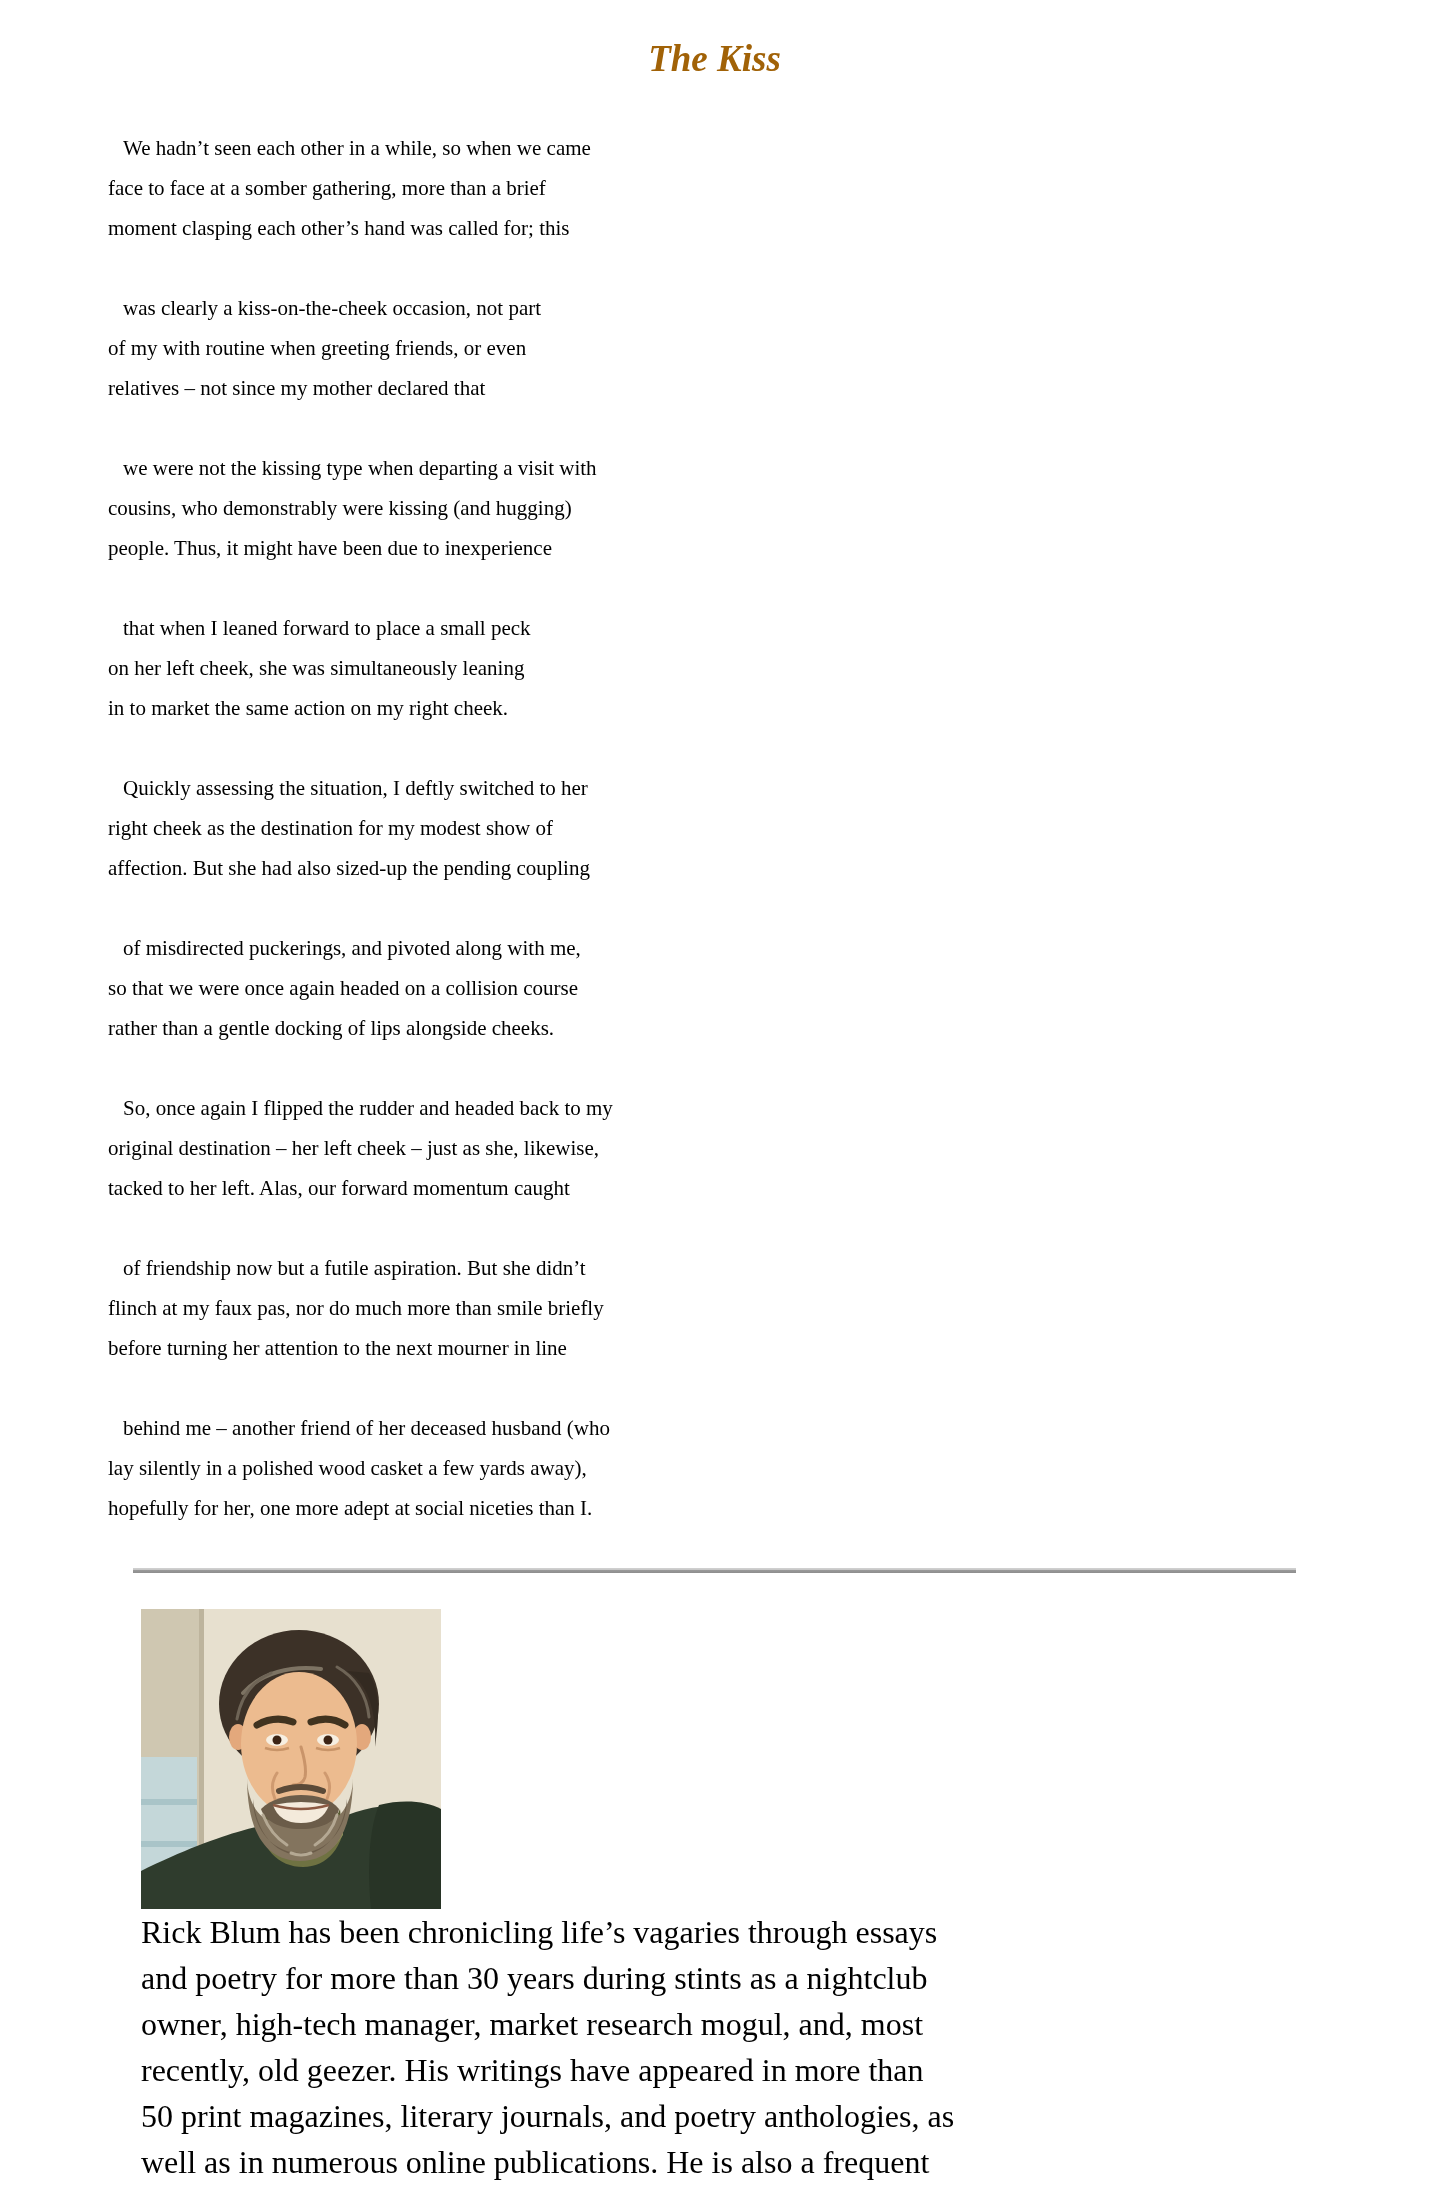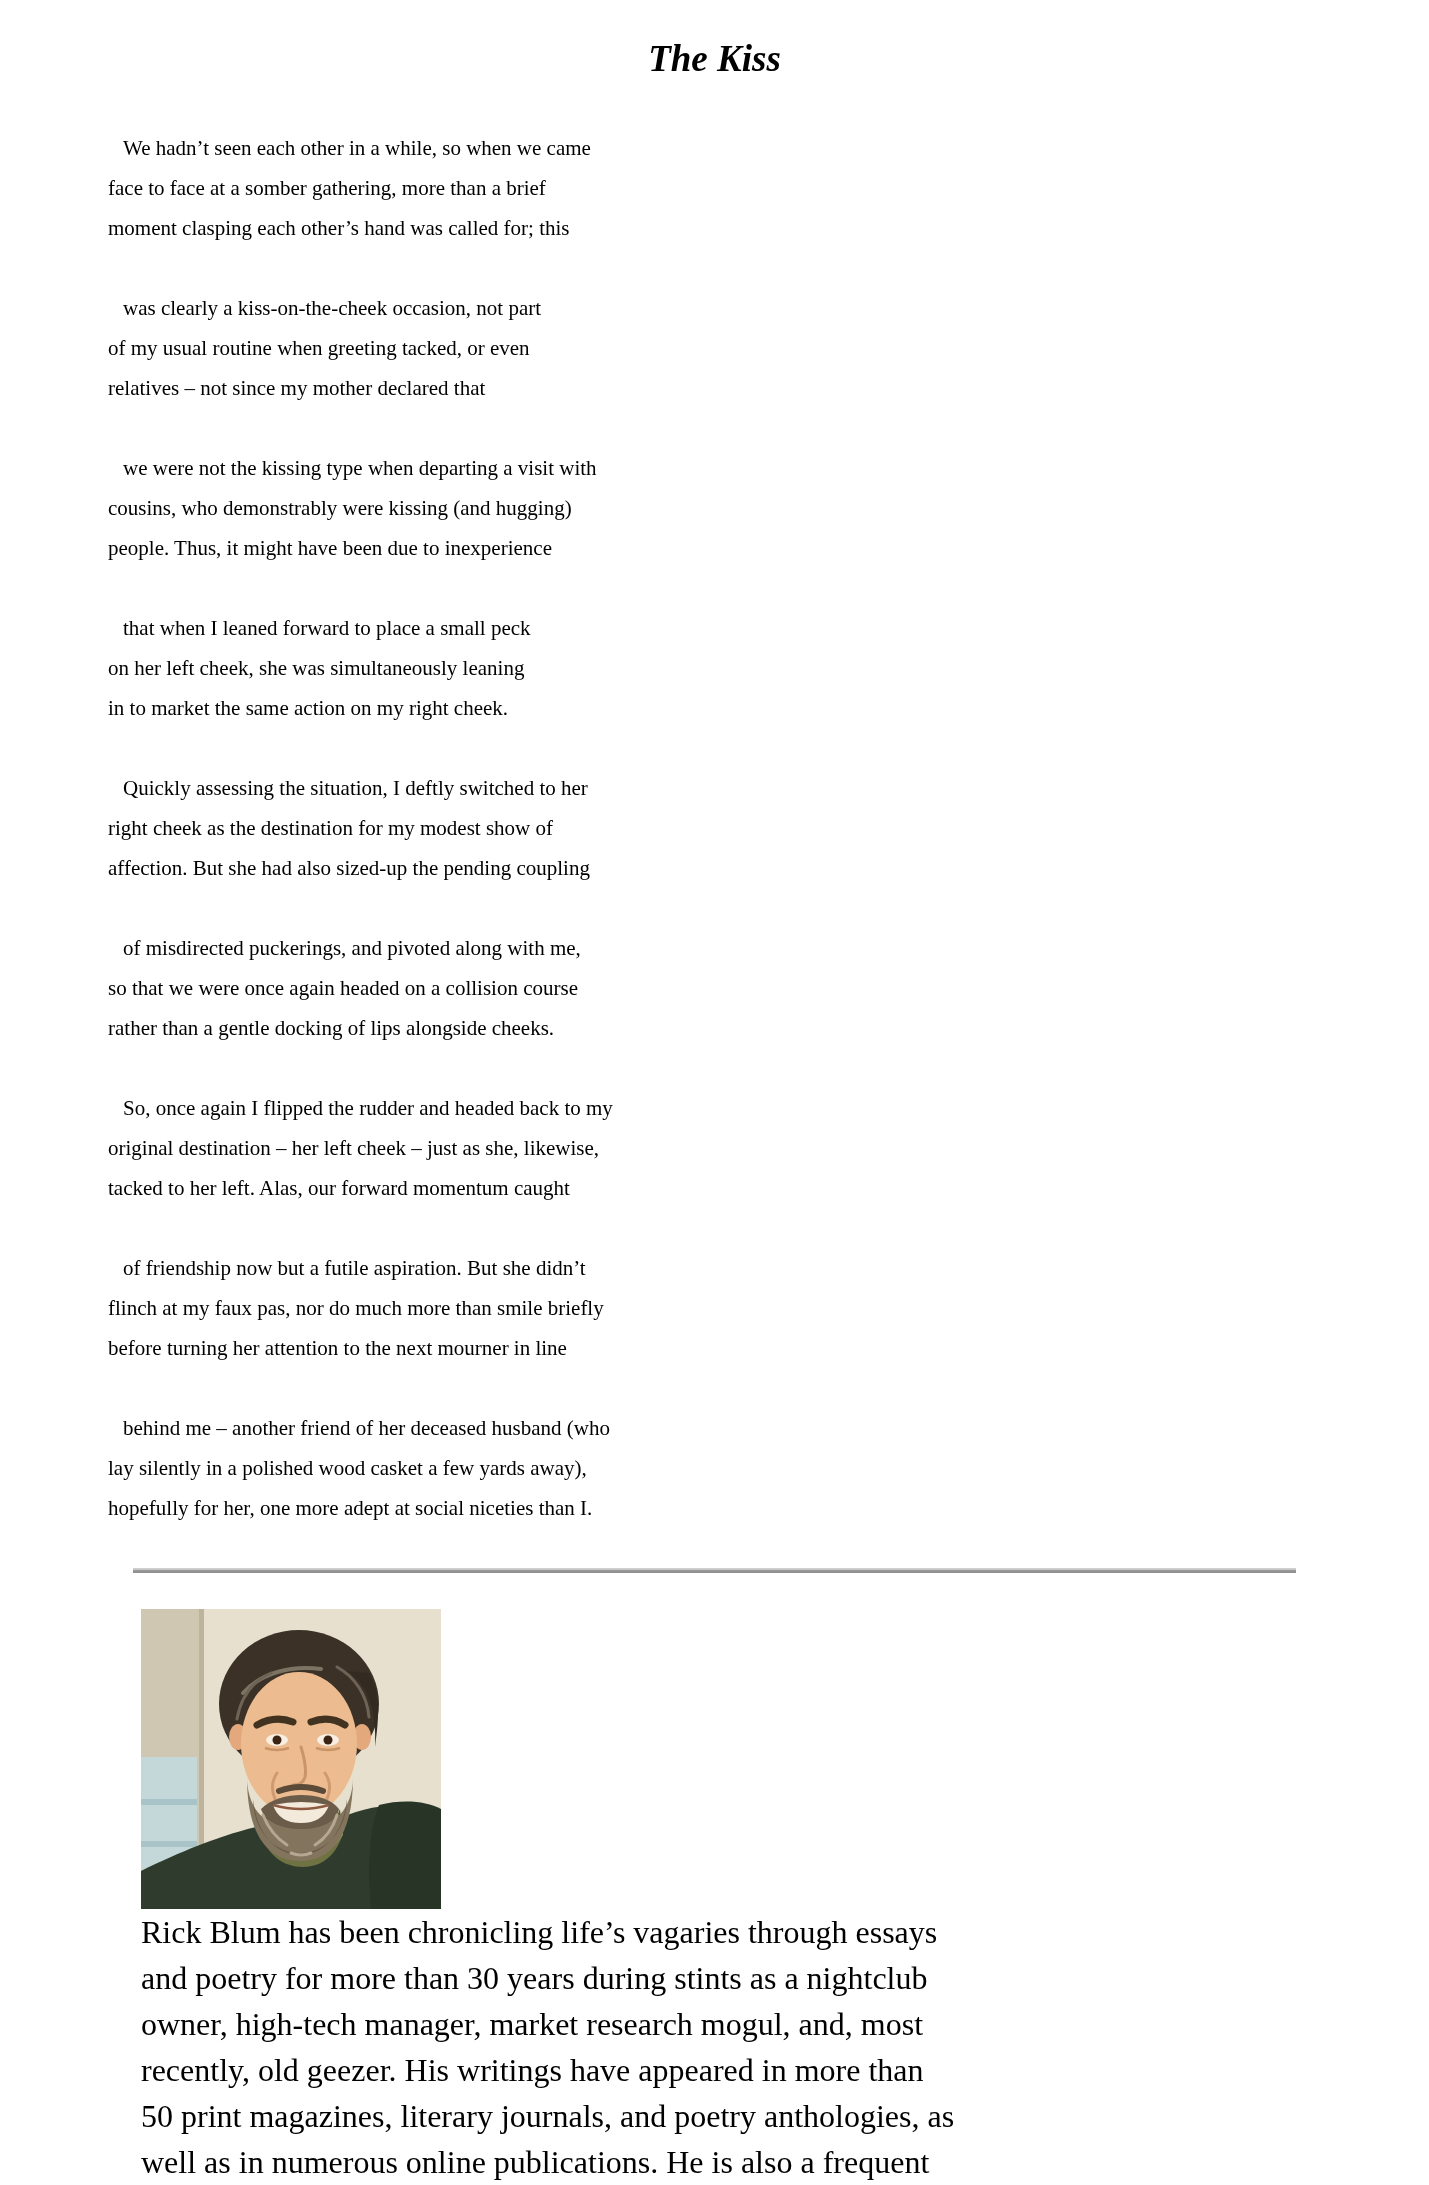--- a/index.html
+++ b/index.html
@@ -17,21 +17,21 @@
     overflow: hidden;
   }
   .title {
     margin: 38px 0 0 0;
     padding: 0;
     text-align: center;
     font-size: 37px;
     line-height: 42px;
     font-weight: bold;
     font-style: italic;
-    color: #000000;
+    color: #a16207;
   }
   .poem {
     margin: 48px 0 0 108px;
   }
   .stanza {
     margin: 0 0 40px 0;
     padding: 0;
     font-size: 21px;
     line-height: 40px;
     text-indent: 15px;
@@ -73,21 +73,21 @@
   <h1 class="title">The Kiss</h1>
 
   <div class="poem">
     <p class="stanza">
       <span>We hadn’t seen each other in a while, so when we came</span><br>
       <span>face to face at a somber gathering, more than a brief</span><br>
       <span>moment clasping each other’s hand was called for; this</span>
     </p>
     <p class="stanza">
       <span>was clearly a kiss-on-the-cheek occasion, not part</span><br>
-      <span>of my usual routine when greeting tacked, or even</span><br>
+      <span>of my with routine when greeting friends, or even</span><br>
       <span>relatives – not since my mother declared that</span>
     </p>
     <p class="stanza">
       <span>we were not the kissing type when departing a visit with</span><br>
       <span>cousins, who demonstrably were kissing (and hugging)</span><br>
       <span>people. Thus, it might have been due to inexperience</span>
     </p>
     <p class="stanza">
       <span>that when I leaned forward to place a small peck</span><br>
       <span>on her left cheek, she was simultaneously leaning</span><br>

